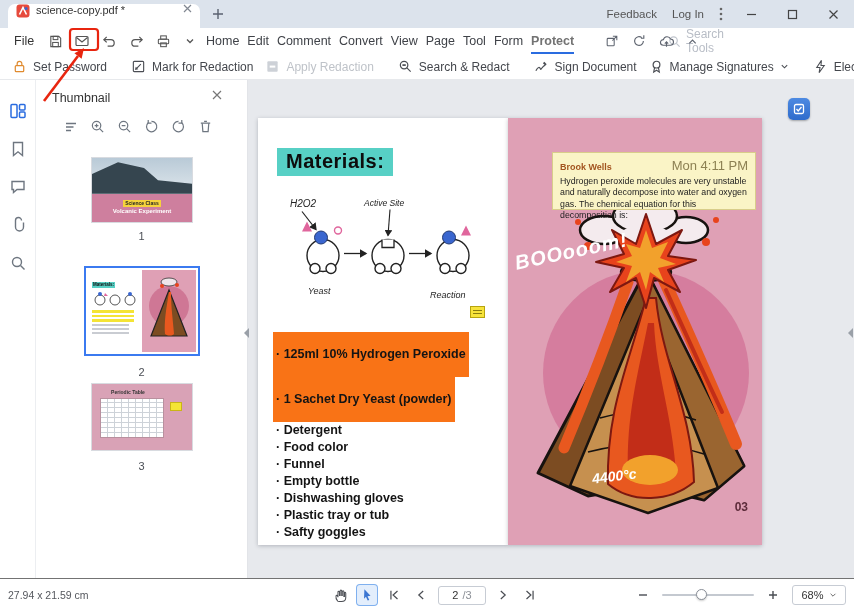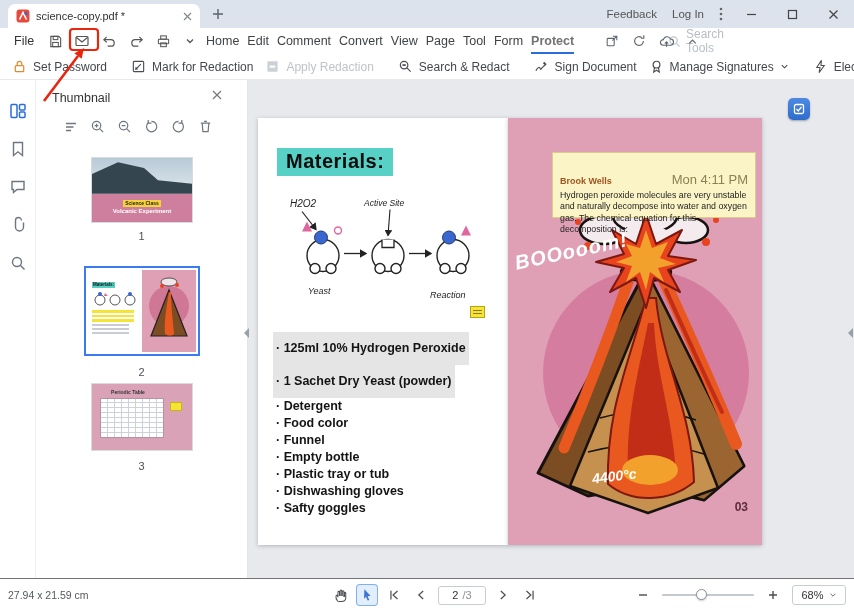--- a/index.html
+++ b/index.html
@@ -5,21 +5,21 @@
 *{margin:0;padding:0;box-sizing:border-box}
 html,body{background:#fff}
 .app{position:relative;width:854px;height:610px;overflow:hidden;background:#fff;
      font-family:"Liberation Sans","DejaVu Sans",sans-serif;color:#333;font-size:12px}
 svg{display:block}
 .ic{display:inline-flex;align-items:center;justify-content:center}
 
 
 .titlebar{position:absolute;left:0;top:0;width:854px;height:28px;background:#dce3ec}
 .doc-tab{position:absolute;left:8px;top:4px;width:192px;height:24px;background:#fff;
-         border-radius:7px 7px 0 0;display:flex;align-items:center;gap:6px;padding:0 8px}
+         border-radius:7px 7px 0 0;display:flex;align-items:flex-start;gap:6px;padding:0 8px}
 .tab-title{flex:1;font-size:11px;color:#333;white-space:nowrap;overflow:hidden}
 .tab-close{color:#888;font-size:13px;line-height:1;cursor:default}
 .new-tab{position:absolute;left:210px;top:6px;width:16px;height:16px;color:#5a6270}
 .tb-right{position:absolute;right:0;top:0;height:28px;display:flex;align-items:center;gap:15px;padding-right:8px}
 .tb-link{font-size:11.5px;color:#555}
 .win-btn{width:26px;height:28px;display:flex;align-items:center;justify-content:center;color:#444}
 
 
 .menurow{position:absolute;left:0;top:28px;width:706px;height:26px;background:#fff}
 .file-label{position:absolute;left:14px;top:0;height:26px;line-height:26px;font-size:12.5px;color:#333}
@@ -77,22 +77,22 @@
 
 .main{position:absolute;left:248px;top:80px;width:606px;height:498px;background:#e7e9ed;overflow:hidden}
 .page{position:absolute;top:38px;height:427px;box-shadow:0 1px 4px rgba(40,45,60,.28)}
 .page-left{left:10px;width:250px;background:#fff}
 .page-right{left:260px;width:254px;background:#dfa0b5}
 .mat-title{position:absolute;left:19px;top:30px;background:#57d0c5;color:#0d0d0d;
            font-size:20px;font-weight:bold;letter-spacing:.5px;padding:2px 9px 3px}
 .note-mini{position:absolute;left:212px;top:188px;width:15px;height:12px;background:#f7e33b;border:1px solid #b7a40e}
 .note-mini::after{content:"";position:absolute;left:2px;top:3px;width:9px;height:1px;background:#8a7d10;box-shadow:0 3px 0 #8a7d10}
 .mat-list{position:absolute;left:18px;top:214px;width:225px;line-height:17px;font-size:12.5px;font-weight:bold;color:#141414}
-.hl{display:inline-block;background:#e5e5e5;padding:8px 3px;margin-left:-3px}
-.sticky{position:absolute;left:44px;top:34px;width:204px;height:66px;background:#faf4c6;border:1px solid #d8cd8a;padding:19px 7px 4px}
+.hl{display:inline-block;background:#f97316;padding:14px 3px;margin-left:-3px}
+.sticky{position:absolute;left:44px;top:34px;width:204px;height:58px;background:#faf4c6;border:1px solid #d8cd8a;padding:5px 7px 4px}
 .sticky-head{display:flex;justify-content:space-between;align-items:baseline}
 .sticky-author{font-size:9px;font-weight:bold;color:#a2541f}
 .sticky-time{font-size:13px;color:#8d8153}
 .sticky-body{margin-top:3px;font-size:8.8px;line-height:1.3;color:#1d1d1d}
 .boom{position:absolute;left:6px;top:122px;font-size:20px;font-weight:bold;font-style:italic;color:#fff;
       transform:rotate(-12deg);letter-spacing:1px;white-space:nowrap}
 .temp{position:absolute;left:84px;top:350px;font-size:14px;font-weight:bold;font-style:italic;color:#fff;transform:rotate(-7deg)}
 .pgnum{position:absolute;right:14px;top:382px;font-size:12px;font-weight:bold;color:#5d2b3a}
 .collapse-h{position:absolute;width:10px;height:22px;display:flex;align-items:center;justify-content:center;color:#9aa0a8}
 .widget{position:absolute;left:788px;top:98px;width:22px;height:22px;border-radius:5px;
@@ -511,22 +511,22 @@
 
       <span class="note-mini"></span>
 
       <div class="mat-list">
         <div><span class="hl">· 125ml 10% Hydrogen Peroxide</span></div>
         <div><span class="hl">· 1 Sachet Dry Yeast (powder)</span></div>
         <div>· Detergent</div>
         <div>· Food color</div>
         <div>· Funnel</div>
         <div>· Empty bottle</div>
+        <div>· Dishwashing gloves</div>
         <div>· Plastic tray or tub</div>
-        <div>· Dishwashing gloves</div>
         <div>· Safty goggles</div>
       </div>
     </div>
 
     <div class="page page-right">
       <svg width="254" height="427" viewBox="0 0 254 427" style="position:absolute;left:0;top:0">
         <circle cx="138" cy="255" r="103" fill="#d57d9e"></circle>
 
         <g fill="#f4ebee" stroke="#17120f" stroke-width="2.5">
           <ellipse cx="96" cy="112" rx="24" ry="14"></ellipse>

